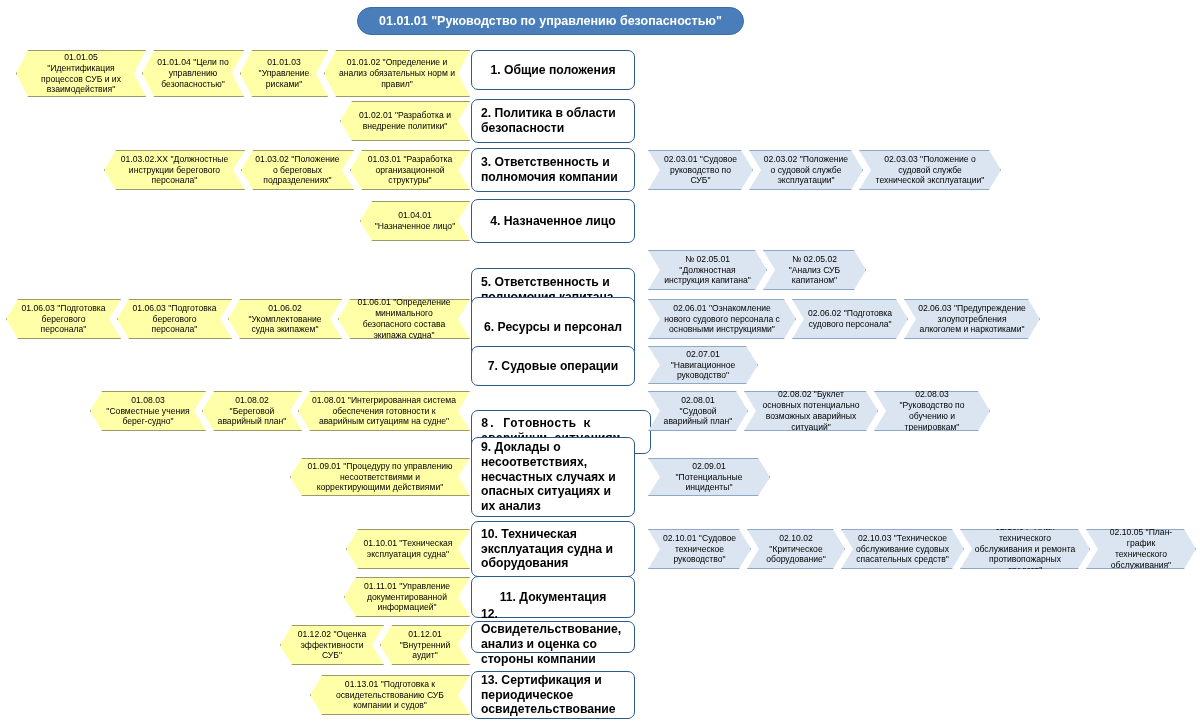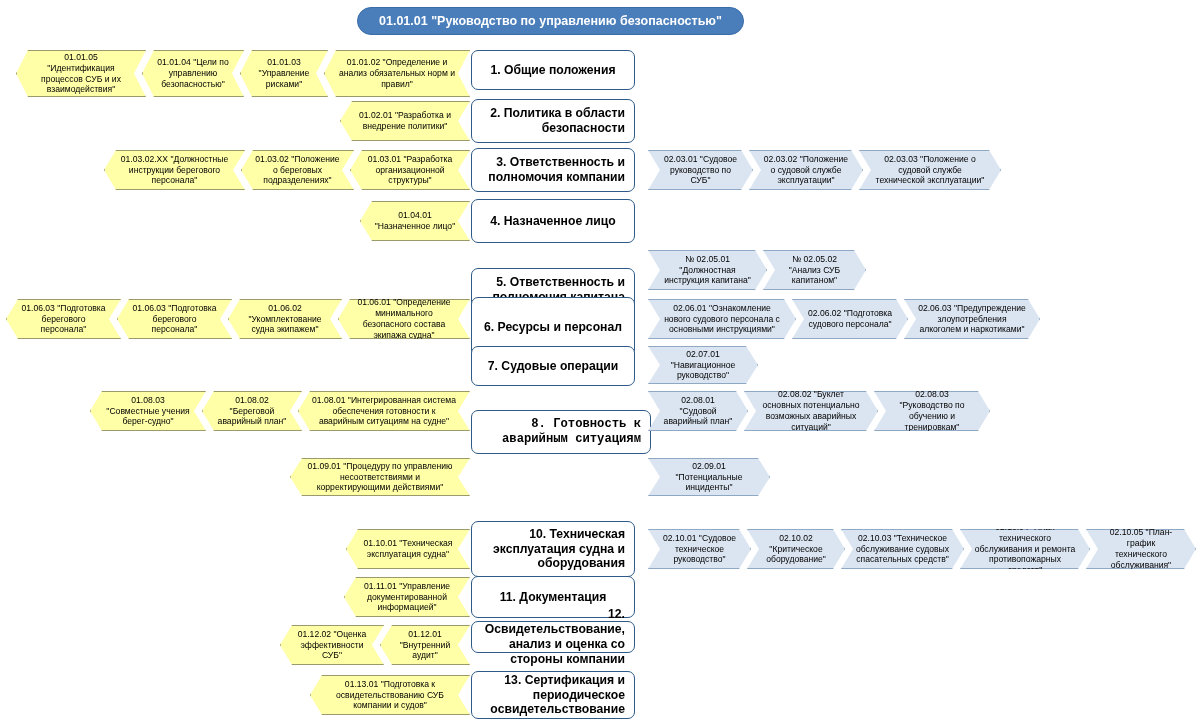--- a/index.html
+++ b/index.html
@@ -37,21 +37,21 @@
     background:#ffffff;
     border:1.2px solid #2e5a87;
     border-radius:7px;
     box-sizing:border-box;
     display:flex;align-items:center;
     padding:4px 9px;
     font-size:12.2px;
     font-weight:bold;
     color:#000;
     line-height:1.22;
-    text-align:right;
+    text-align:left;
   }
   .spine-box.ctr{justify-content:center;text-align:center;}
 
   
   .chev{
     position:absolute;
     box-sizing:border-box;
     display:flex;align-items:center;justify-content:center;
     text-align:center;
     font-size:8.6px;
@@ -117,20 +117,21 @@
   <div class="chev blue" style="left:648px;top:346px;width:110px;height:38px;">02.07.01 "Навигационное руководство"</div>
 
   <div class="spine-box" style="left:471px;top:410px;width:180px;height:44px;font-family:Liberation Mono, monospace;">8. Готовность к аварийным ситуациям</div>
   <div class="chev yellow" style="left:90px;top:391px;width:116px;height:40px;">01.08.03 "Совместные учения берег-судно"</div>
   <div class="chev yellow" style="left:202px;top:391px;width:100px;height:40px;">01.08.02 "Береговой аварийный план"</div>
   <div class="chev yellow" style="left:298px;top:391px;width:172px;height:40px;">01.08.01 "Интегрированная система обеспечения готовности к аварийным ситуациям на судне"</div>
   <div class="chev blue" style="left:648px;top:391px;width:100px;height:40px;">02.08.01 "Судовой аварийный план"</div>
   <div class="chev blue" style="left:744px;top:391px;width:134px;height:40px;">02.08.02 "Буклет основных потенциально возможных аварийных ситуаций"</div>
   <div class="chev blue" style="left:874px;top:391px;width:116px;height:40px;">02.08.03 "Руководство по обучению и тренировкам"</div>
 
+  <div class="spine-box" style="left:471px;top:437px;width:164px;height:80px;">9. Доклады о несоответствиях, несчастных случаях и опасных ситуациях и их анализ</div>
   <div class="chev yellow" style="left:290px;top:458px;width:180px;height:38px;">01.09.01 "Процедуру по управлению несоответствиями и корректирующими действиями"</div>
   <div class="chev blue" style="left:648px;top:458px;width:122px;height:38px;">02.09.01 "Потенциальные инциденты"</div>
 
   <div class="spine-box" style="left:471px;top:521px;width:164px;height:56px;">10. Техническая эксплуатация судна и оборудования</div>
   <div class="chev yellow" style="left:346px;top:529px;width:124px;height:40px;">01.10.01 "Техническая эксплуатация судна"</div>
   <div class="chev blue" style="left:648px;top:529px;width:103px;height:40px;">02.10.01 "Судовое техническое руководство"</div>
   <div class="chev blue" style="left:747px;top:529px;width:98px;height:40px;">02.10.02 "Критическое оборудование"</div>
   <div class="chev blue" style="left:841px;top:529px;width:123px;height:40px;">02.10.03 "Техническое обслуживание судовых спасательных средств"</div>
   <div class="chev blue" style="left:960px;top:529px;width:130px;height:40px;">02.10.04 "План технического обслуживания и ремонта противопожарных средств"</div>
   <div class="chev blue" style="left:1086px;top:529px;width:110px;height:40px;">02.10.05 "План-график технического обслуживания"</div>

